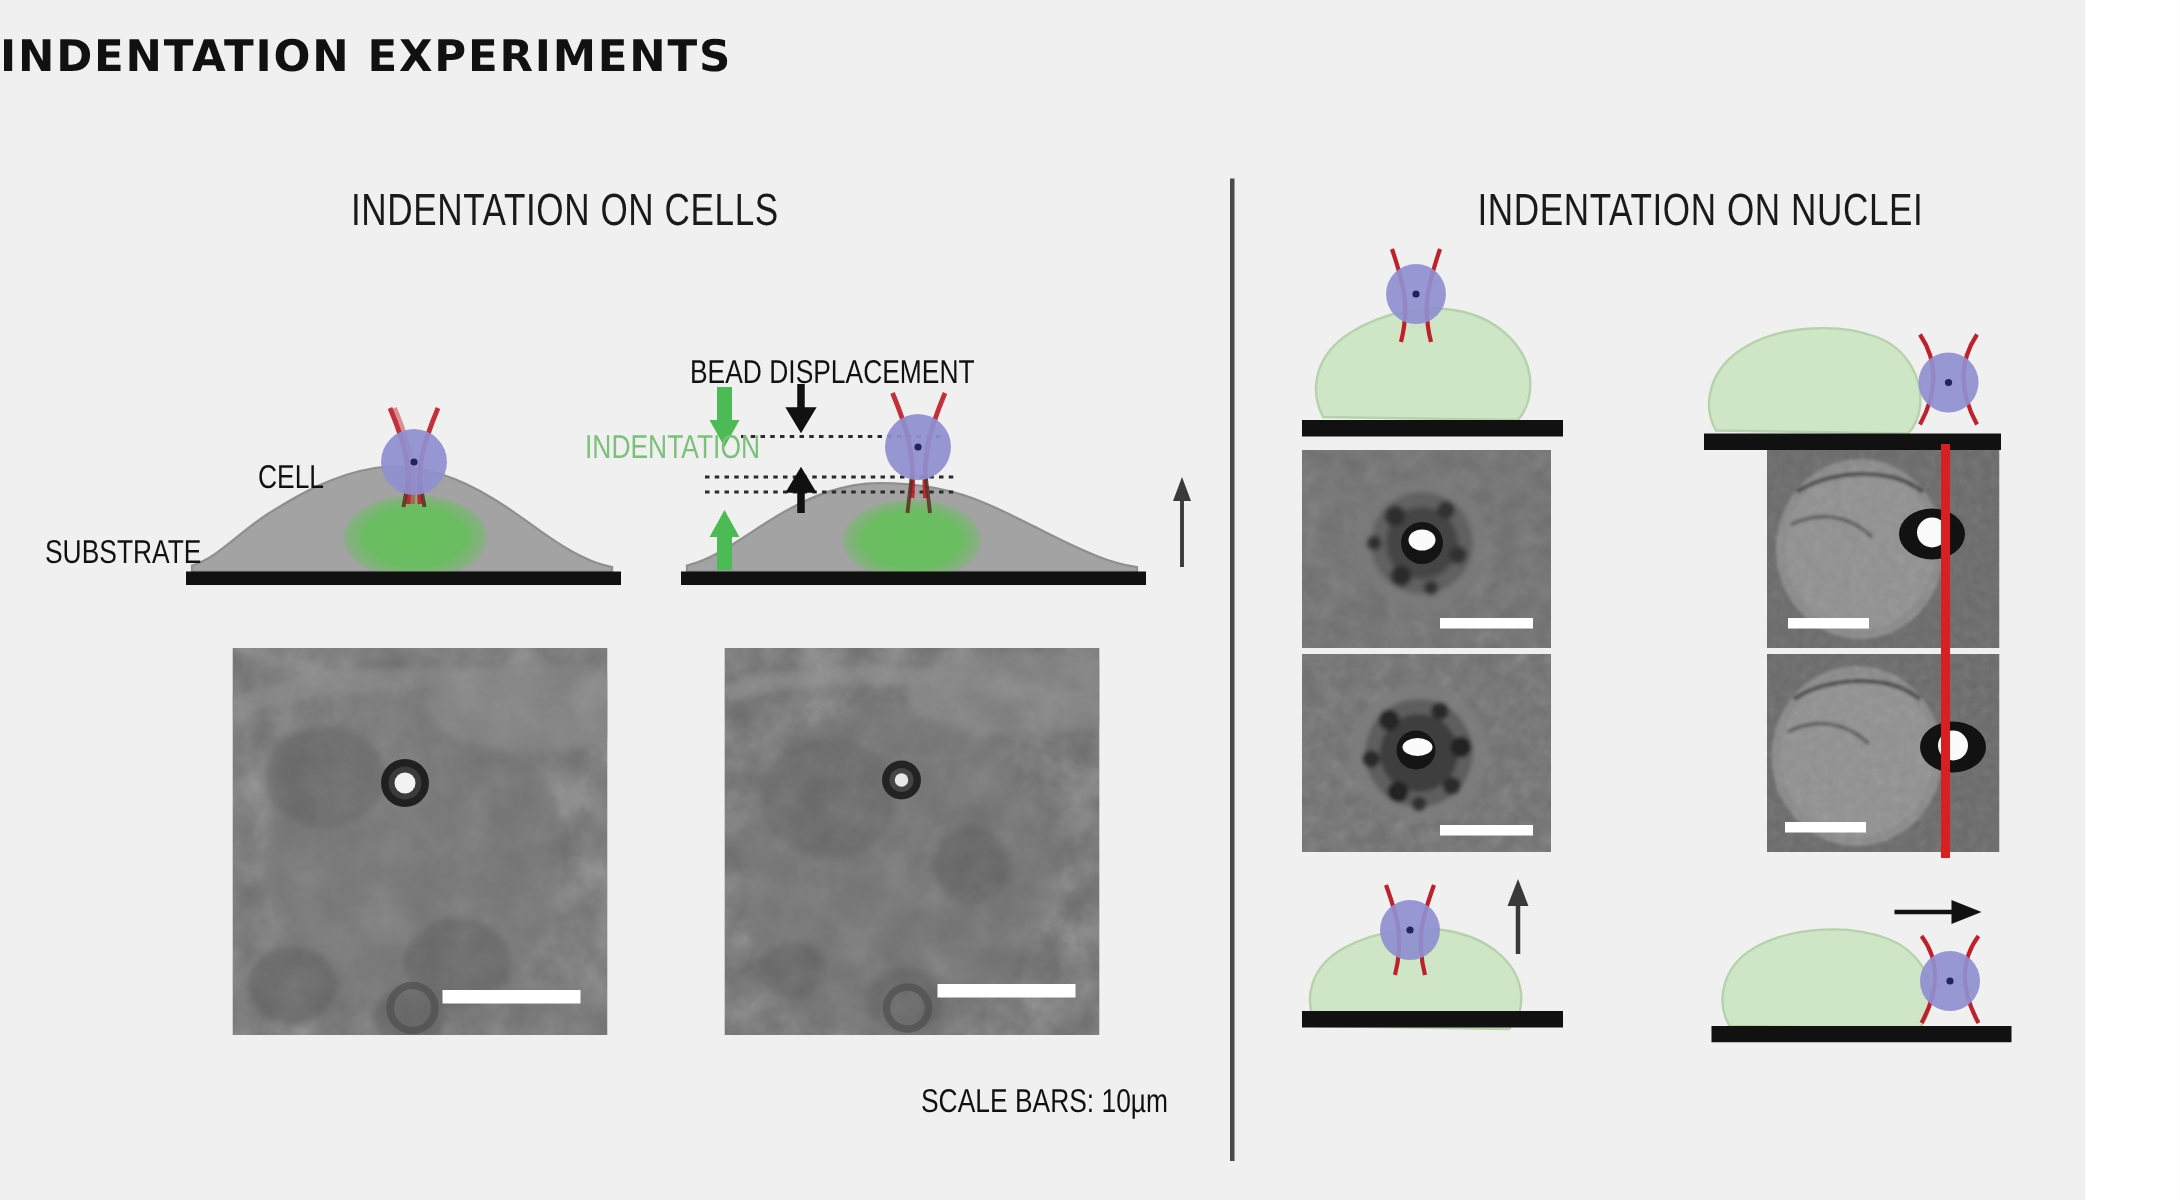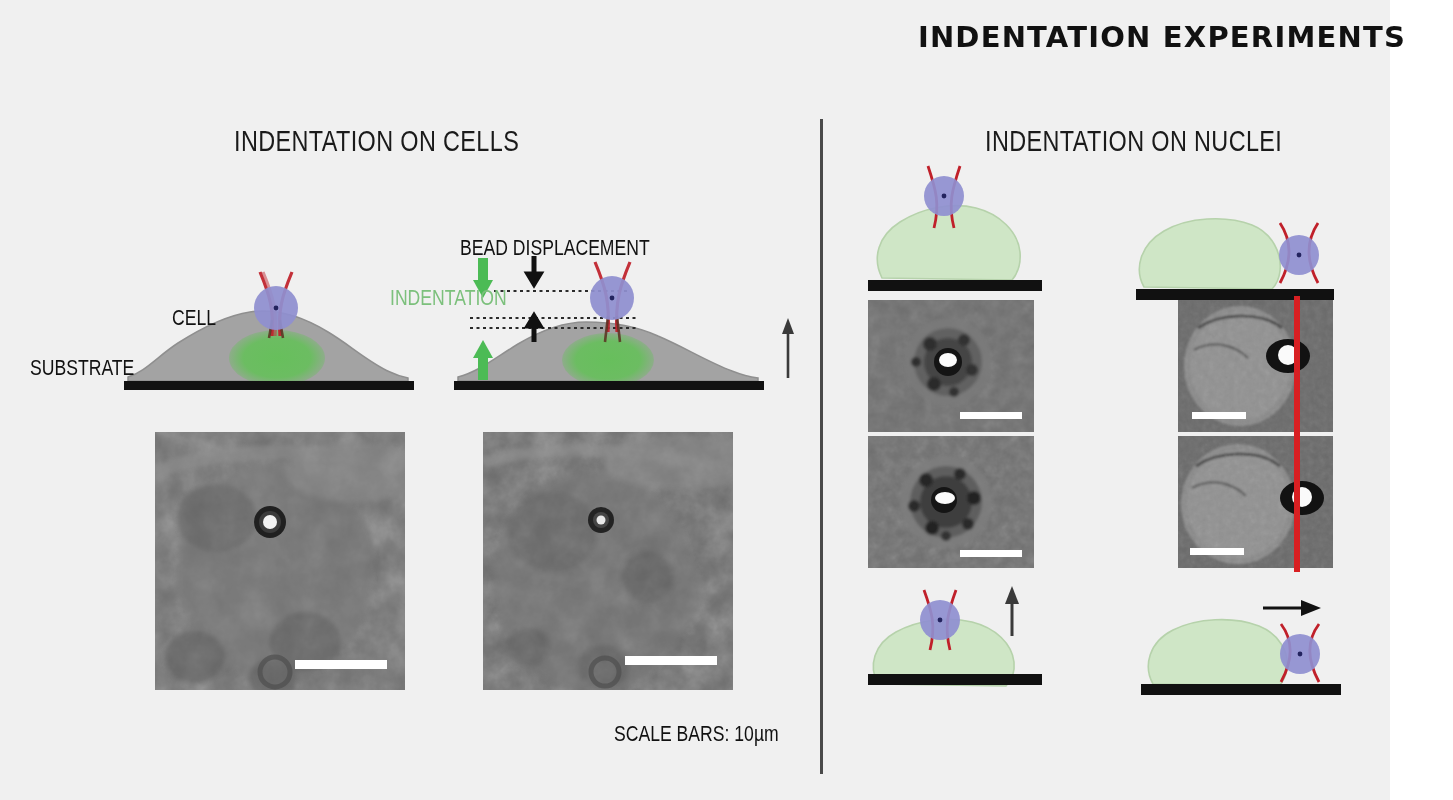--- a/index.html
+++ b/index.html
@@ -22,27 +22,26 @@
     left: 0; top: 0;
     width: 1390px;
     height: 800px;
     background: #f0f0f0;
   }
   .title {
     position: absolute;
     left: 0;
     top: 20px;
     width: 1390px;
-    text-align: right;
+    text-align: left;
     font-family: "DejaVu Sans", sans-serif;
     font-weight: bold;
     font-size: 29px;
     letter-spacing: 1.2px;
     color: #111111;
-    padding-left: 16px;
   }
   .panel-head {
     position: absolute;
     font-family: "Liberation Sans Narrow", "Liberation Sans", sans-serif;
     font-size: 30px;
     font-weight: 400;
     letter-spacing: 0.5px;
     color: #1a1a1a;
     transform: scaleX(0.78);
     white-space: nowrap;

